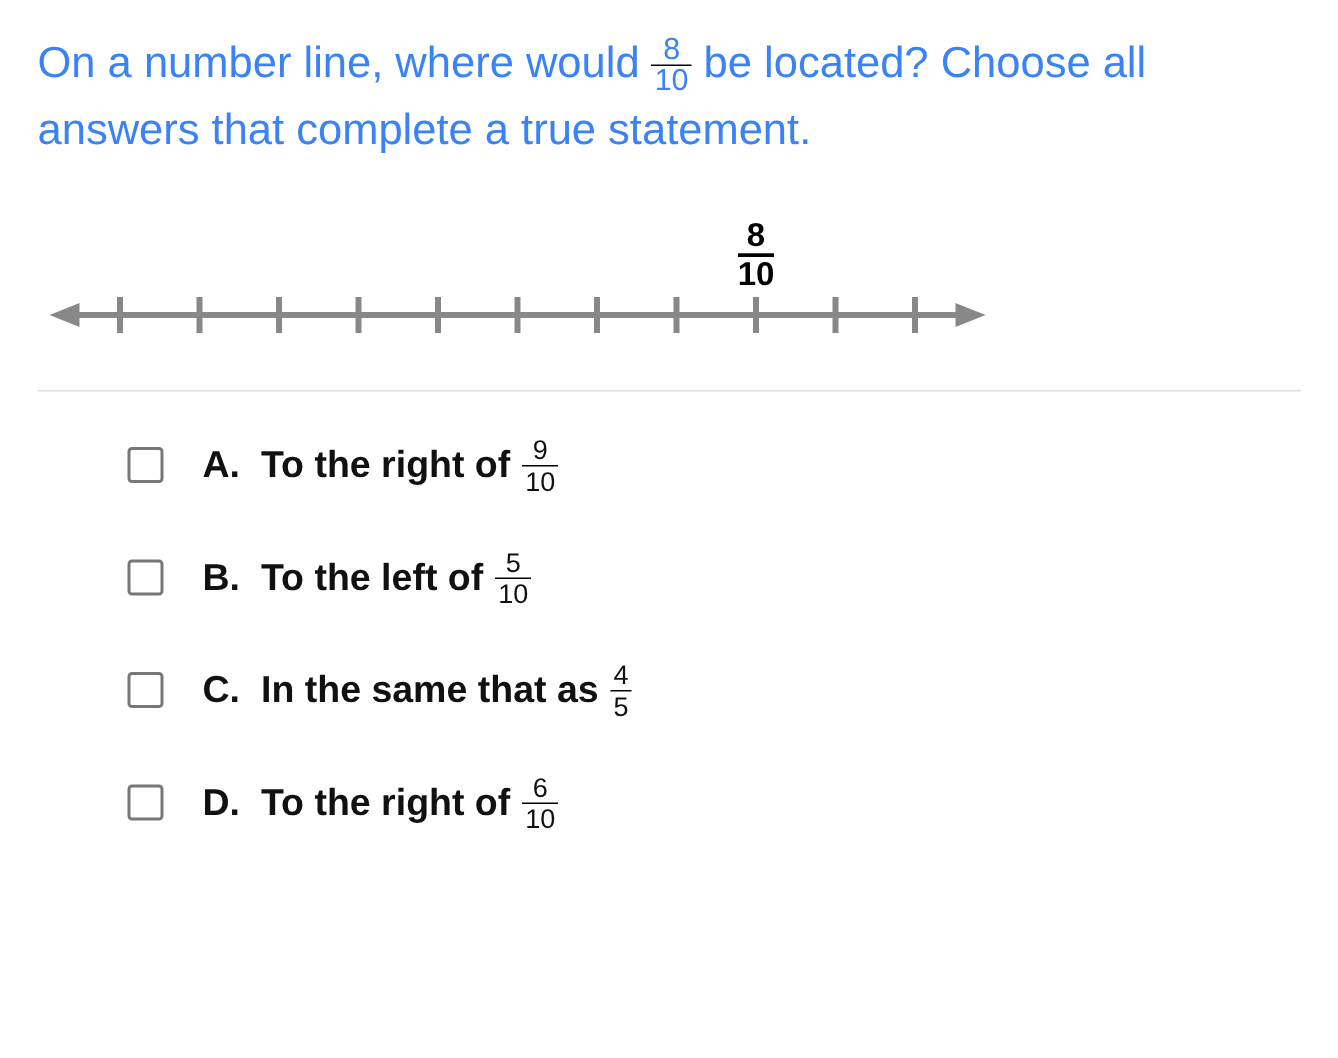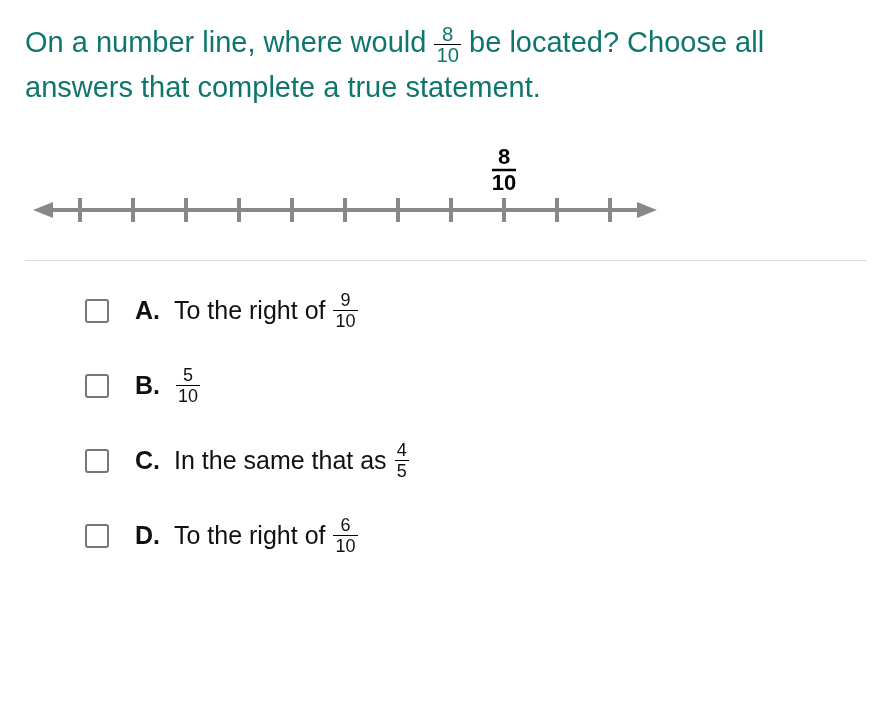--- a/index.html
+++ b/index.html
@@ -7,21 +7,21 @@
     font-family: Arial, Helvetica, sans-serif;
     background: #fff;
     width: 892px;
     height: 705px;
     padding: 20px 25px;
     color: #000;
   }
   .question-text {
     font-size: 29px;
     line-height: 1.55;
-    color: #0f766e;
+    color: #3b82f6;
   }
   .frac {
     display: inline-flex;
     flex-direction: column;
     align-items: center;
     vertical-align: middle;
     font-size: 0.7em;
     line-height: 1;
   }
   .frac .num { padding: 0 2px; }
@@ -55,21 +55,21 @@
     cursor: pointer;
   }
   .answer-label {
     font-size: 25px;
     color: #111;
     display: flex;
     align-items: center;
     gap: 6px;
   }
   .answer-letter { font-weight: bold; margin-right: 8px; }
-  .answer-text-part { font-weight: normal; }
+  .answer-text-part { font-weight: bold; }
   .answer-frac {
     display: inline-flex;
     flex-direction: column;
     align-items: center;
     vertical-align: middle;
     font-size: 18px;
     line-height: 1;
     margin-left: 2px;
   }
   .answer-frac .num { padding: 0 2px 1px 2px; }
@@ -126,20 +126,21 @@
         <span class="num">9</span>
         <span class="den">10</span>
       </span>
     </div>
   </div>
 
   <div class="answer-row">
     <div class="checkbox"></div>
     <div class="answer-label">
       <span class="answer-letter">B.</span>
+      <span class="answer-text-part">To the left of </span>
       <span class="answer-frac">
         <span class="num">5</span>
         <span class="den">10</span>
       </span>
     </div>
   </div>
 
   <div class="answer-row">
     <div class="checkbox"></div>
     <div class="answer-label">

